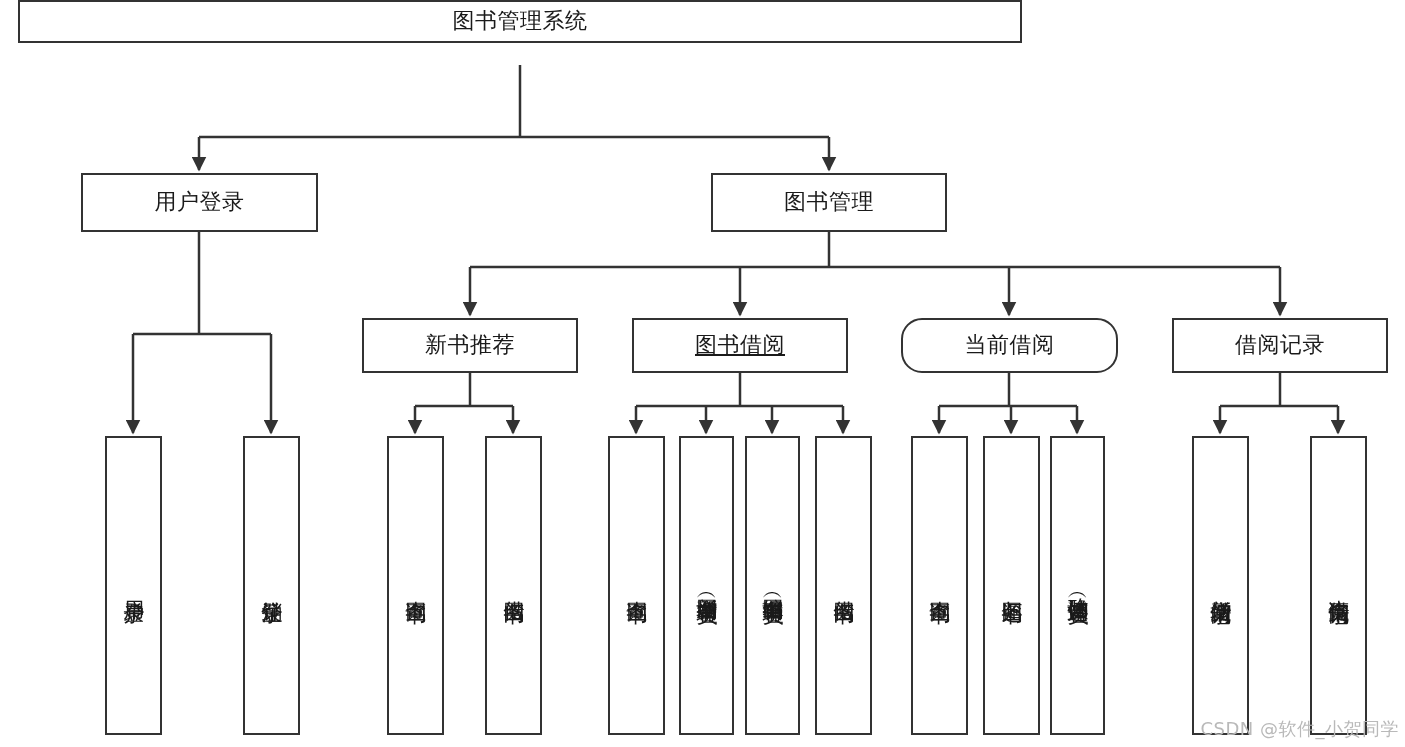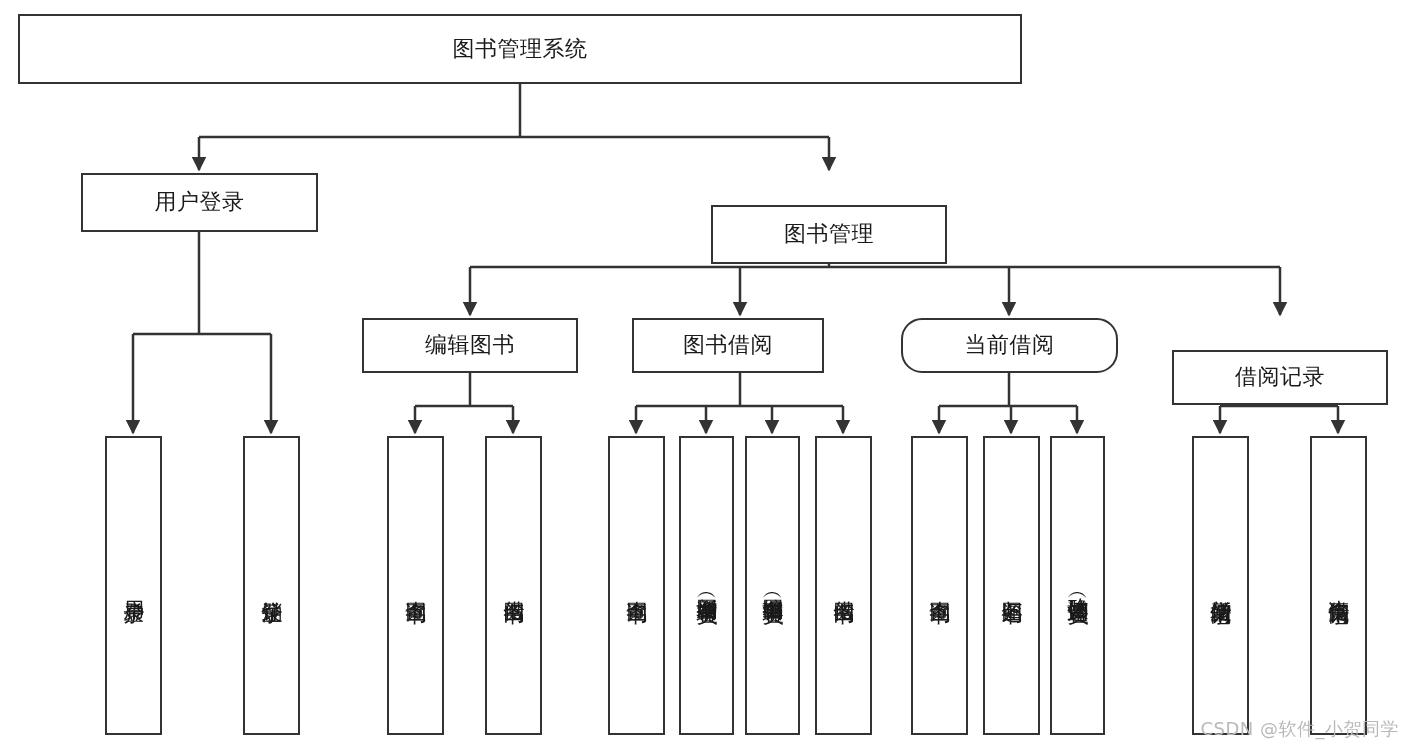--- a/index.html
+++ b/index.html
@@ -110,29 +110,29 @@
       <path d="M 1011 406 L 1011 433" marker-end="url(#arrow)"></path>
       <path d="M 1077 406 L 1077 433" marker-end="url(#arrow)"></path>
 
       <path d="M 1280 373 L 1280 406"></path>
       <path d="M 1220 406 L 1338 406"></path>
       <path d="M 1220 406 L 1220 433" marker-end="url(#arrow)"></path>
       <path d="M 1338 406 L 1338 433" marker-end="url(#arrow)"></path>
     </g>
   </svg>
 
-  <div class="node node-h" style="left:18px; top:14px; width:1004px; height:70px;">图书管理系统</div>
+  <div class="node node-h" style="left:18px; top:0; width:1004px; height:43px;">图书管理系统</div>
 
   <div class="node node-h" style="left:81px; top:173px; width:237px; height:59px;">用户登录</div>
-  <div class="node node-h" style="left:711px; top:173px; width:236px; height:59px;margin-top:32px;">图书管理</div>
+  <div class="node node-h" style="left:711px; top:173px; width:236px; height:59px;">图书管理</div>
 
-  <div class="node node-h" style="left:362px; top:318px; width:216px; height:55px;">编辑图书</div>
-  <div class="node node-h" style="left:632px; top:318px; width:192px; height:55px;">图书借阅</div>
+  <div class="node node-h" style="left:362px; top:318px; width:216px; height:55px;">新书推荐</div>
+  <div class="node node-h" style="left:632px; top:318px; width:216px; height:55px;text-decoration:underline;">图书借阅</div>
   <div class="node node-h" style="left:901px; top:318px; width:217px; height:55px;border-radius:21px;">当前借阅</div>
-  <div class="node node-h" style="left:1172px; top:318px; width:216px; height:55px;margin-top:32px;">借阅记录</div>
+  <div class="node node-h" style="left:1172px; top:318px; width:216px; height:55px;">借阅记录</div>
 
   <div class="node node-v" style="left:105px; top:436px; width:57px; height:299px;">用户登录</div>
   <div class="node node-v" style="left:243px; top:436px; width:57px; height:299px;">注销登录</div>
 
   <div class="node node-v" style="left:387px; top:436px; width:57px; height:299px;">查询图书</div>
   <div class="node node-v" style="left:485px; top:436px; width:57px; height:299px;">借阅图书</div>
 
   <div class="node node-v" style="left:608px; top:436px; width:57px; height:299px;">查询图书</div>
   <div class="node node-v" style="left:679px; top:436px; width:55px; height:299px;">新增图书（管理员）</div>
   <div class="node node-v" style="left:745px; top:436px; width:55px; height:299px;">编辑图书（管理员）</div>

